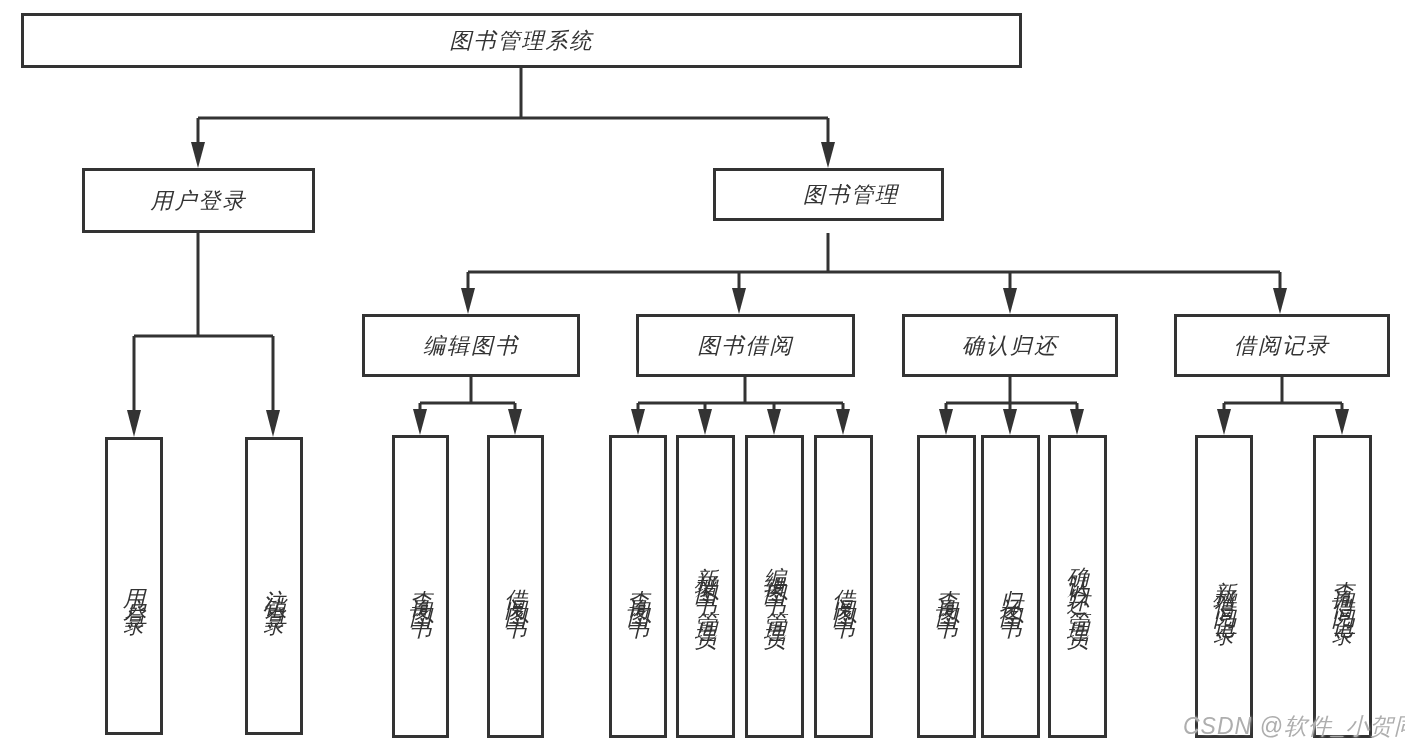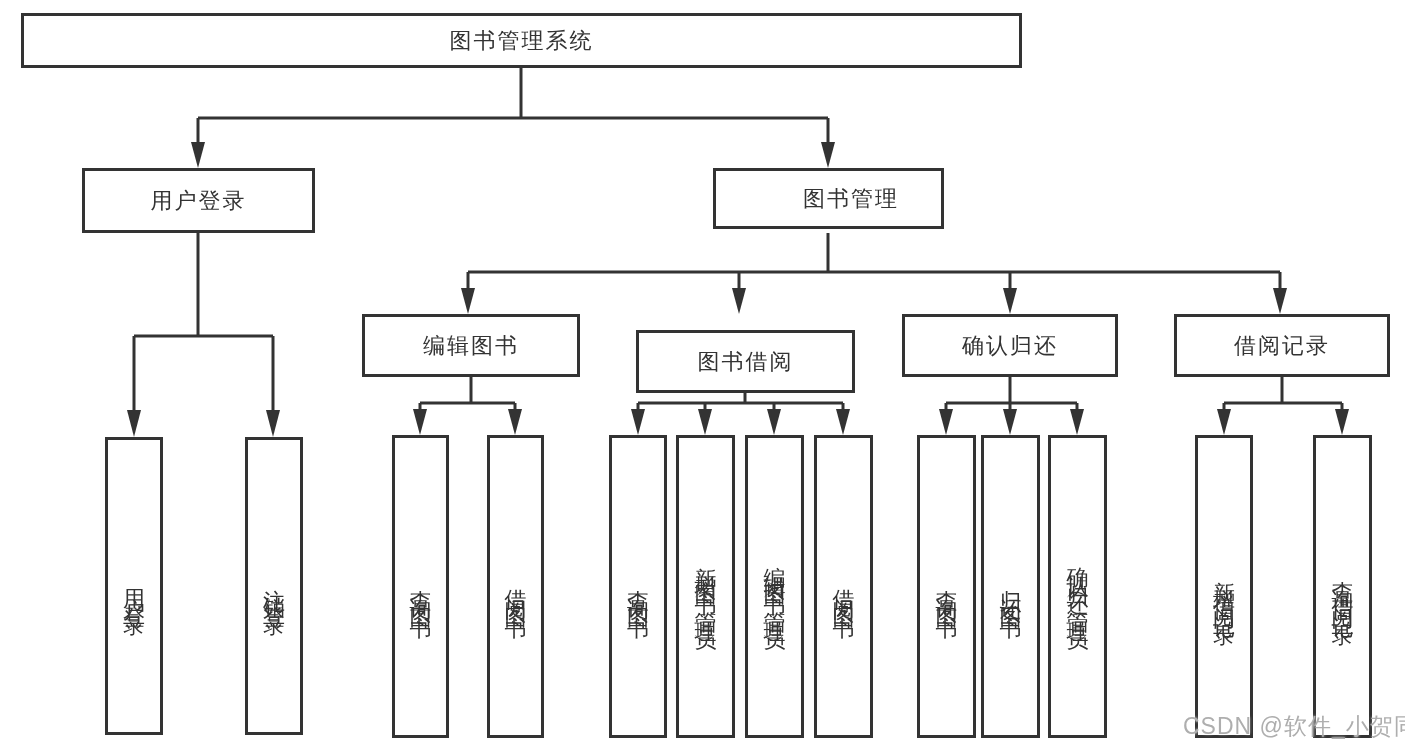--- a/index.html
+++ b/index.html
@@ -2,20 +2,21 @@
 <html><head>
 <meta charset="utf-8">
 <style>
   html,body { margin:0; padding:0; background:#ffffff; }
   .canvas {
     position:relative;
     width:1405px; height:747px;
     background:#ffffff;
     font-family:"Liberation Sans", sans-serif;
     overflow:hidden;
+    font-style:italic;
   }
   svg.connectors { position:absolute; left:0; top:0; z-index:1; }
   .box {
     position:absolute;
     box-sizing:border-box;
     border:3px solid #333333;
     background:#ffffff;
     display:flex; align-items:center; justify-content:center;
     color:#333333;
     z-index:2;
@@ -117,24 +118,24 @@
       <line x1="1224" y1="403" x2="1224" y2="412"></line>
       <polygon points="1217,409 1231,409 1224,435" stroke="none"></polygon>
       <line x1="1342" y1="403" x2="1342" y2="412"></line>
       <polygon points="1335,409 1349,409 1342,435" stroke="none"></polygon>
     </g>
   </svg>
 
   <div class="box h" style="left:21px; top:13px; width:1001px; height:55px;">图书管理系统</div>
 
   <div class="box h" style="left:82px; top:168px; width:233px; height:65px;">用户登录</div>
-  <div class="box h" style="left:713px; top:168px; width:231px; height:61px;padding-left:45px;">图书管理</div>
+  <div class="box h" style="left:713px; top:168px; width:231px; height:53px;padding-left:45px;">图书管理</div>
 
   <div class="box h" style="left:362px; top:314px; width:218px; height:63px;">编辑图书</div>
-  <div class="box h" style="left:636px; top:330px; width:219px; height:63px;">图书借阅</div>
+  <div class="box h" style="left:636px; top:314px; width:219px; height:63px;">图书借阅</div>
   <div class="box h" style="left:902px; top:314px; width:216px; height:63px;">确认归还</div>
   <div class="box h" style="left:1174px; top:314px; width:216px; height:63px;">借阅记录</div>
 
   <div class="box v" style="left:105px; top:437px; width:58px; height:298px;">用户登录</div>
   <div class="box v" style="left:245px; top:437px; width:58px; height:298px;">注销登录</div>
 
   <div class="box v" style="left:392px; top:435px; width:57px; height:303px;">查询图书</div>
   <div class="box v" style="left:487px; top:435px; width:57px; height:303px;">借阅图书</div>
 
   <div class="box v" style="left:609px; top:435px; width:58px; height:303px;">查询图书</div>

